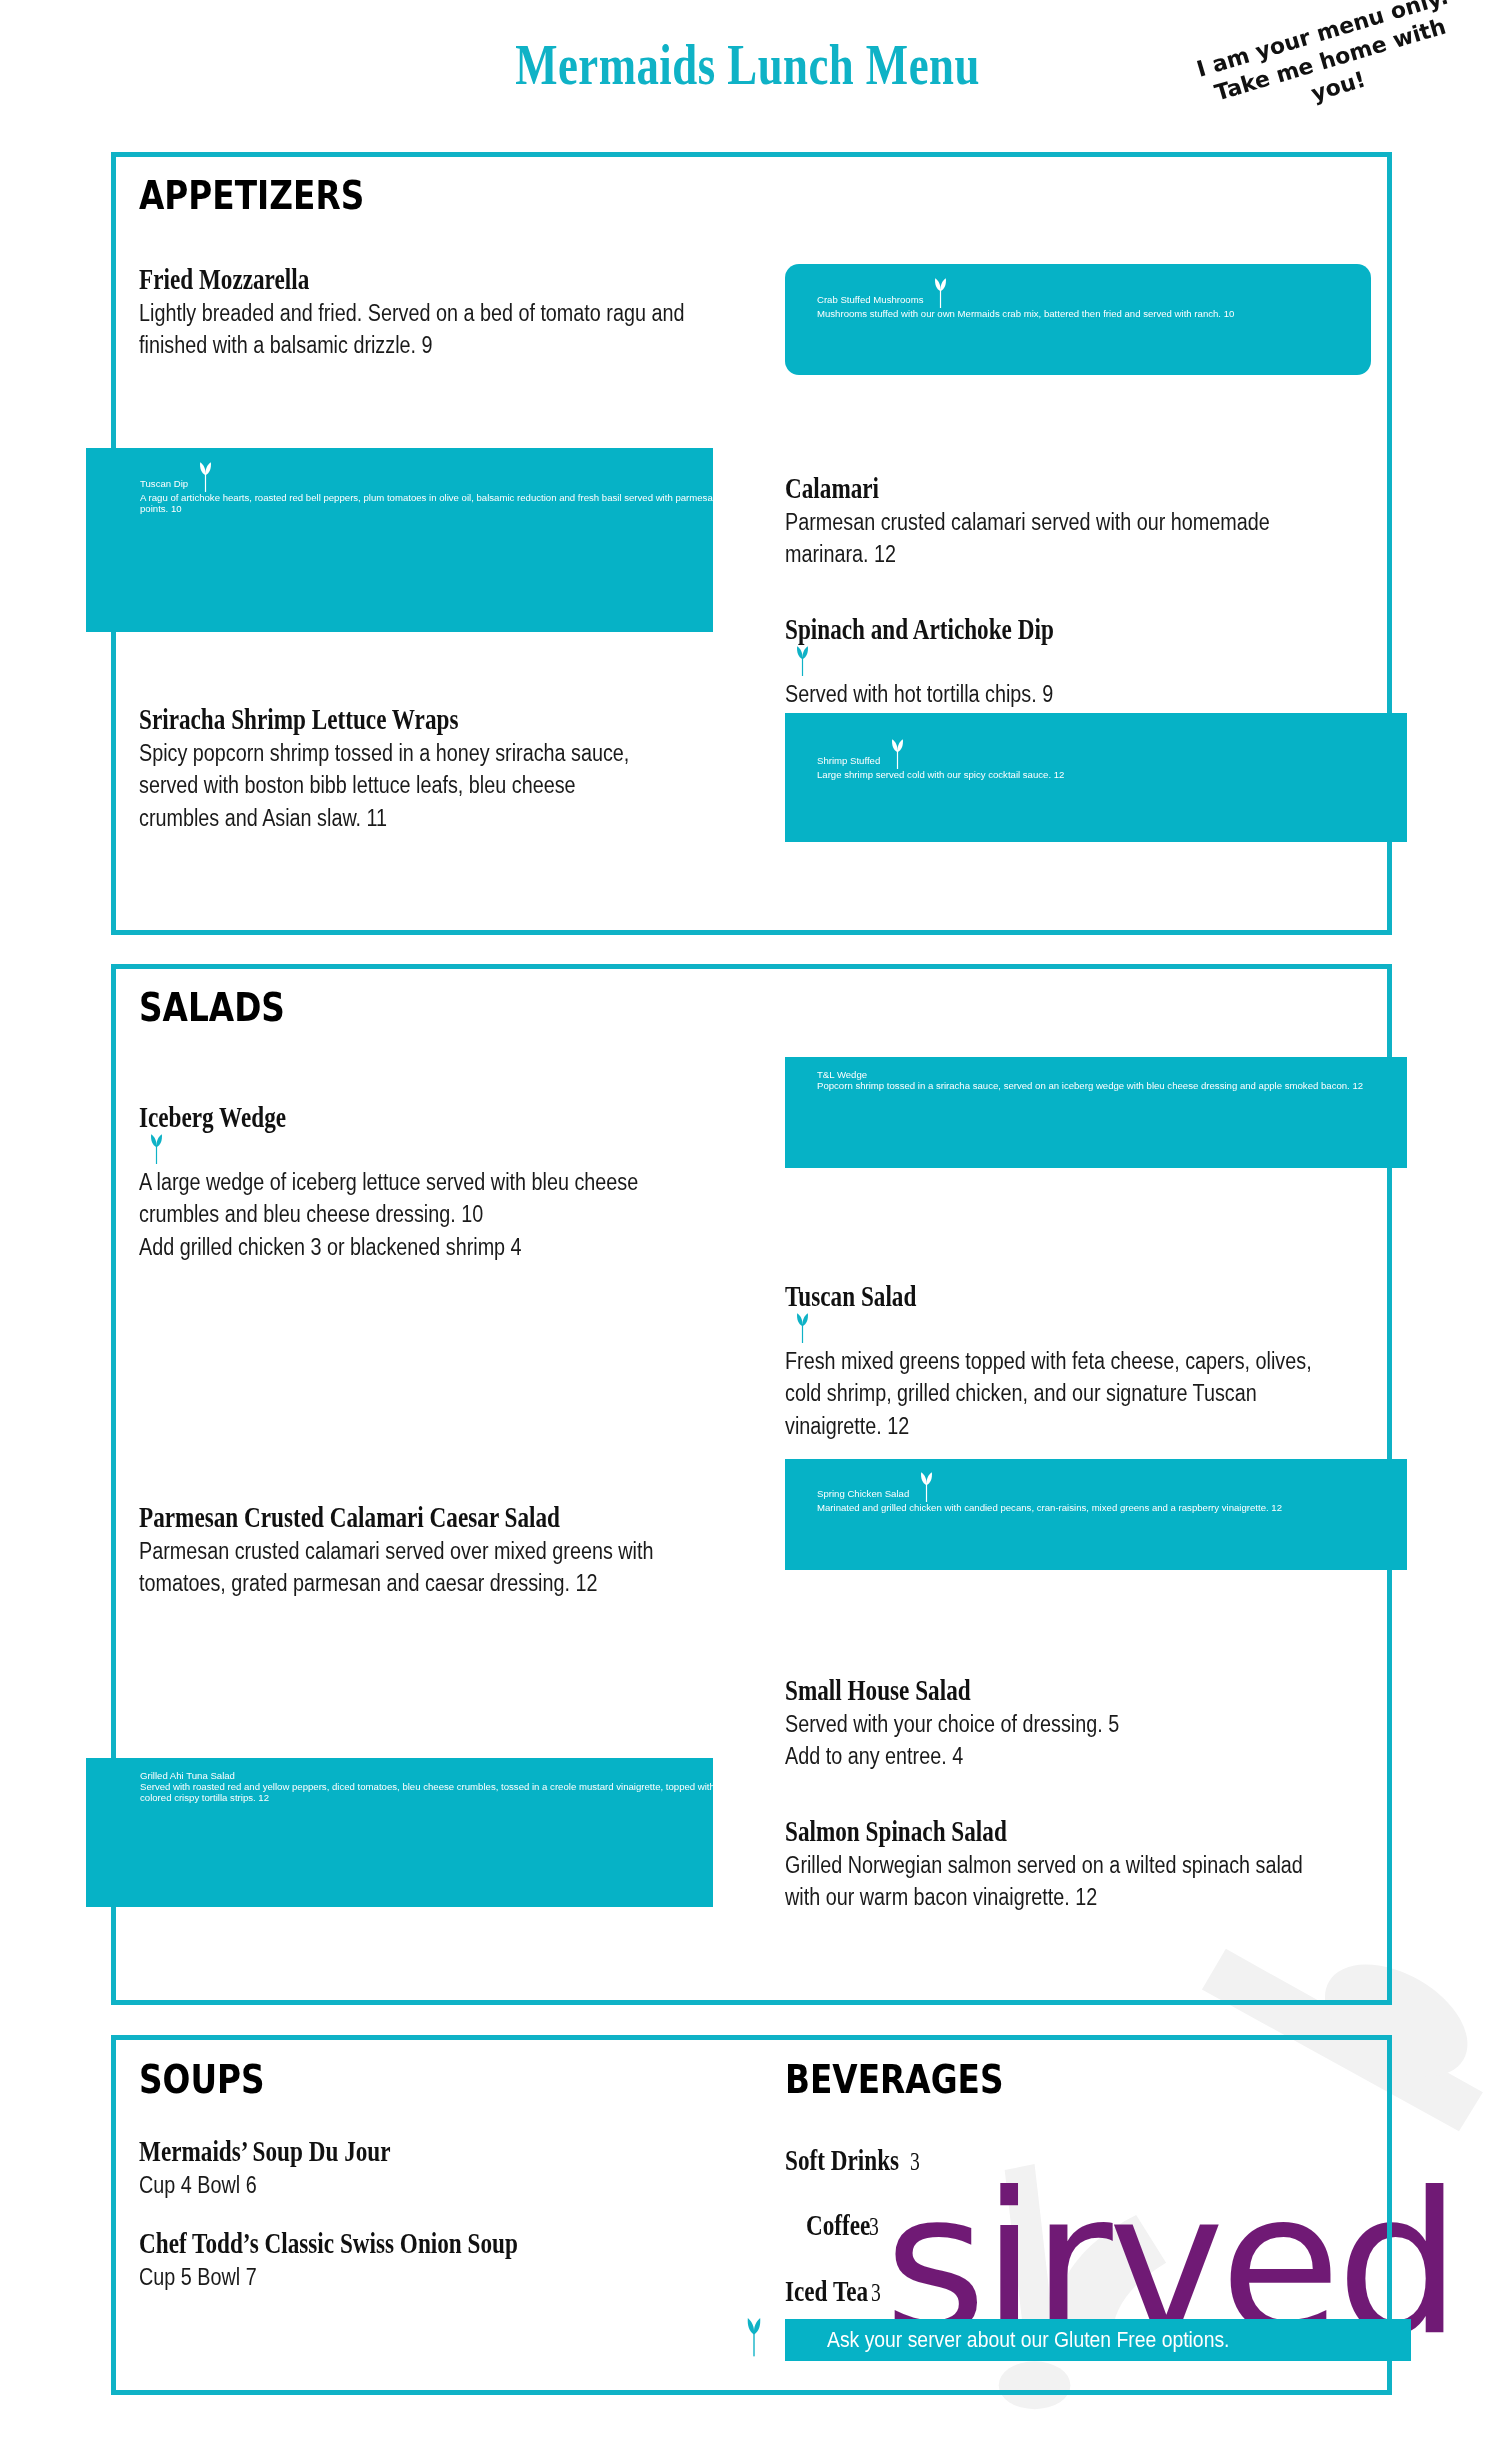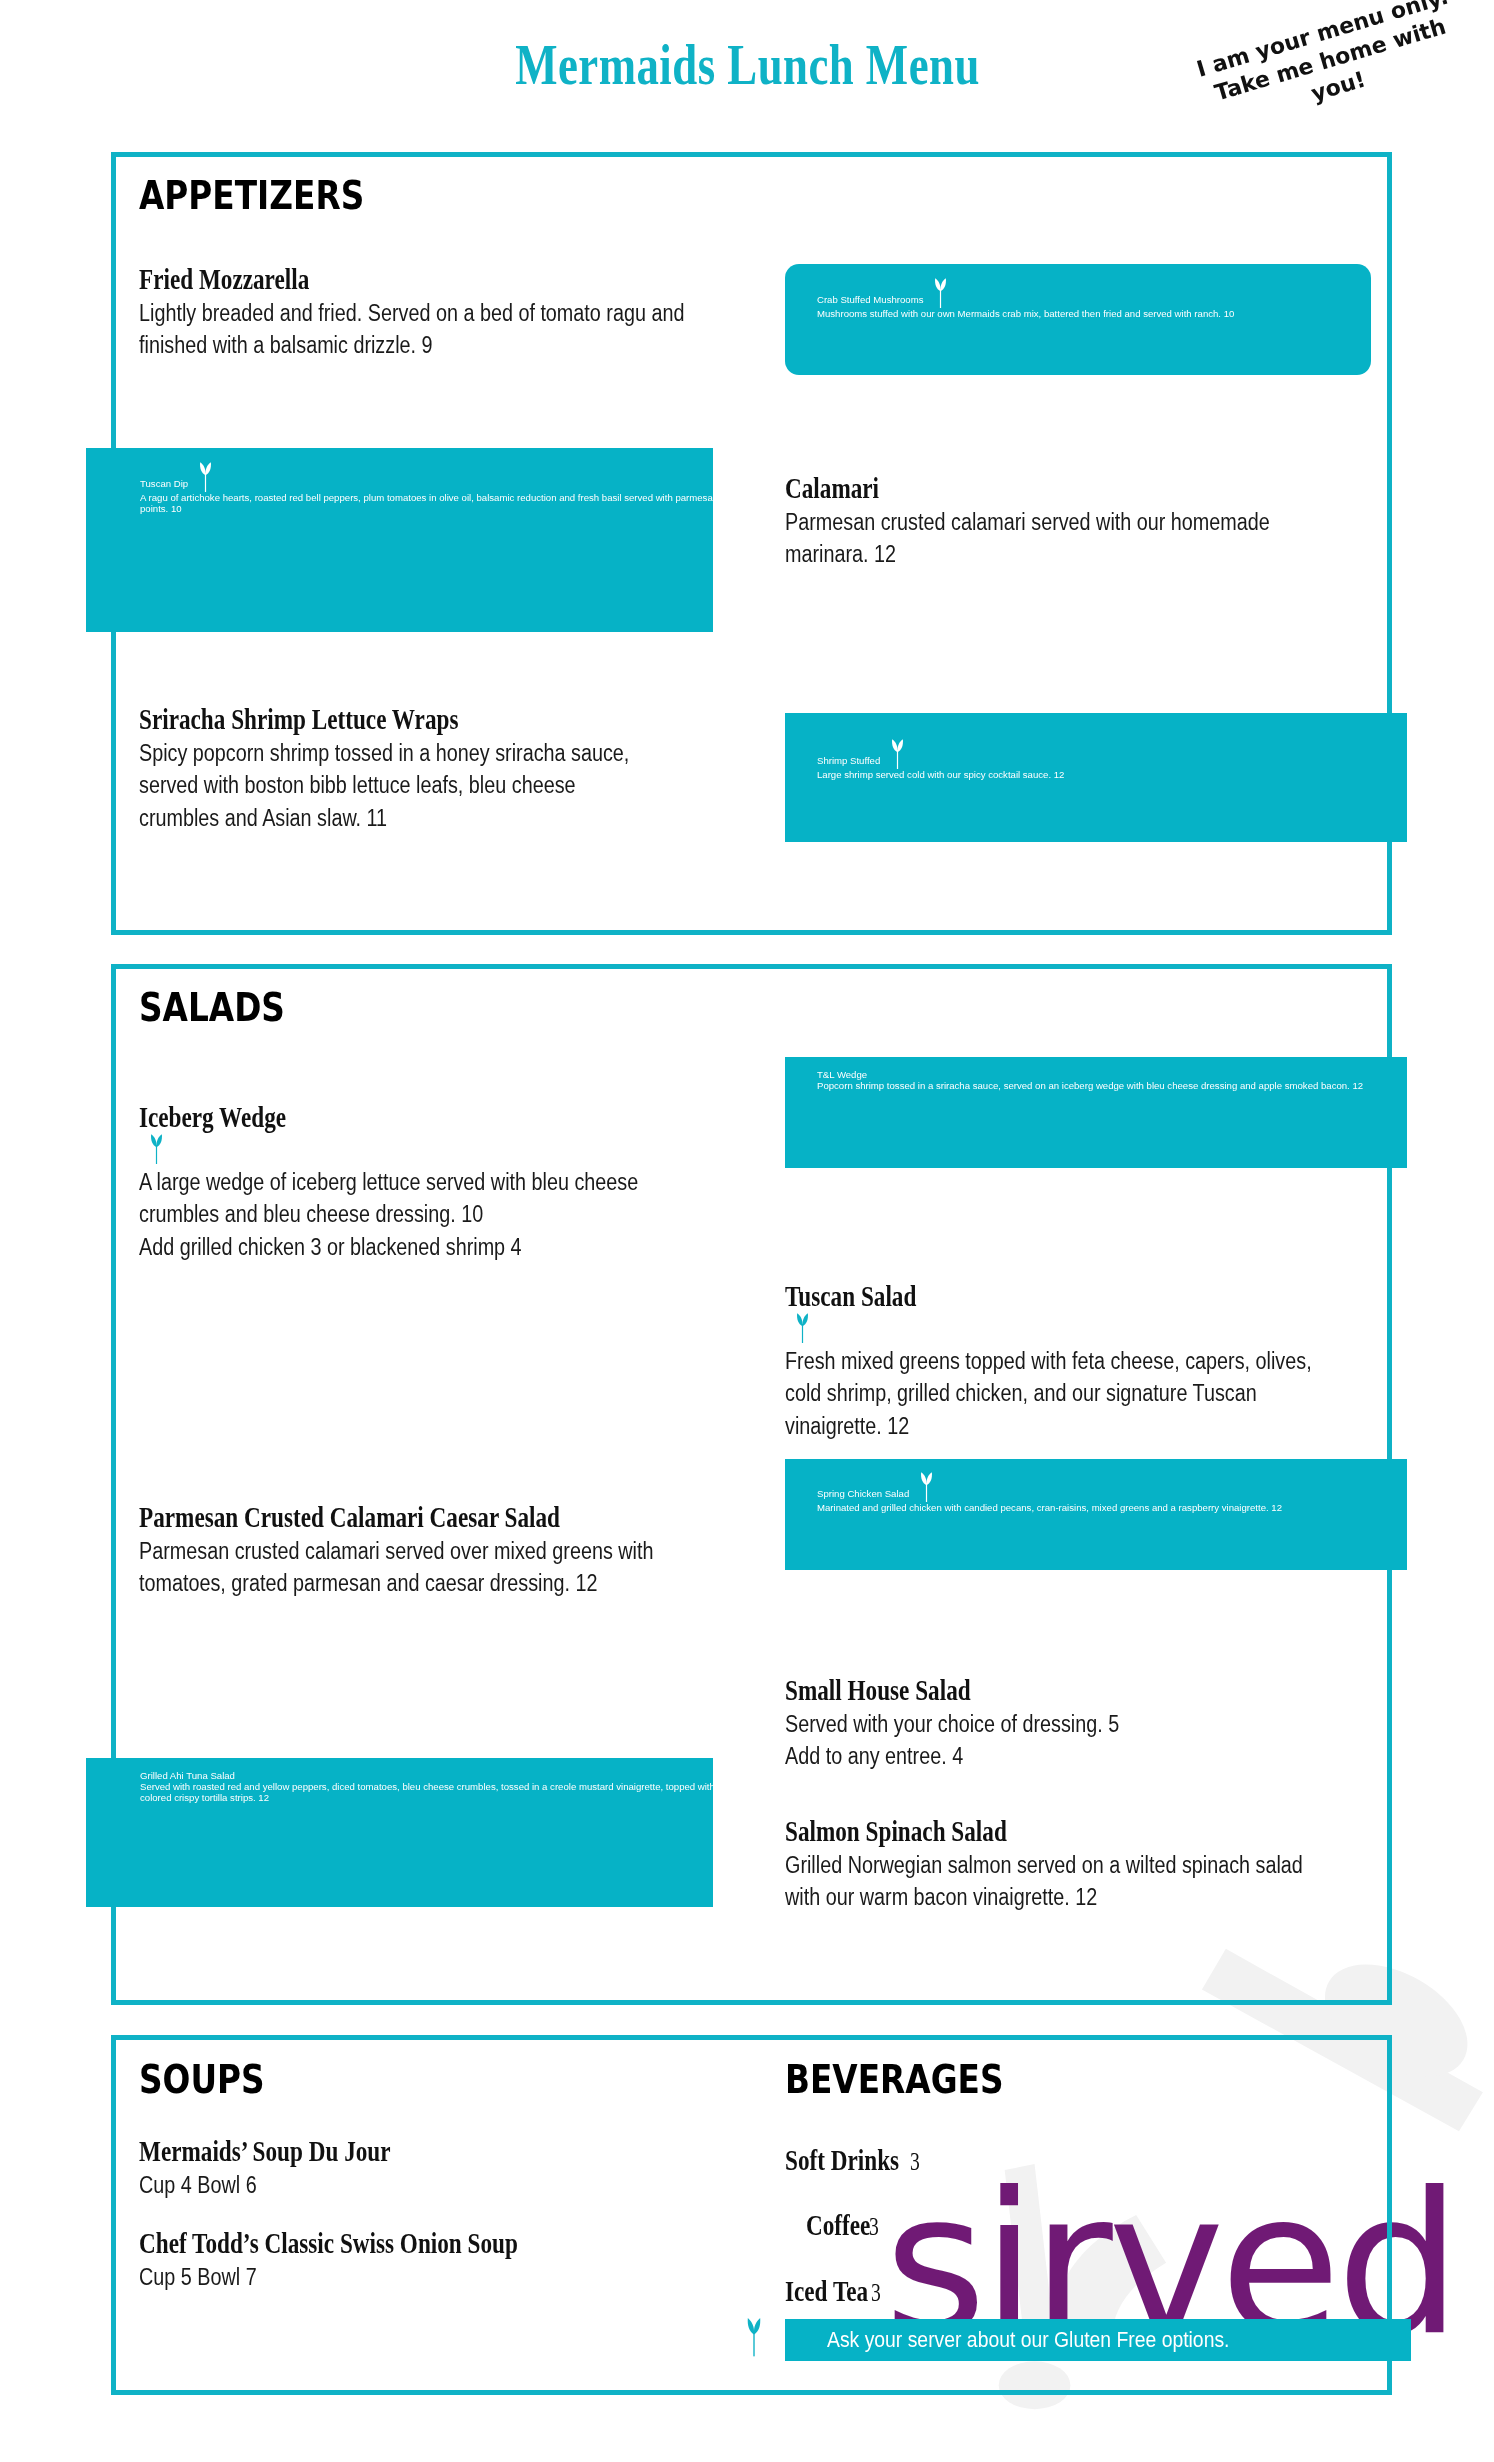--- a/index.html
+++ b/index.html
@@ -216,20 +216,30 @@
           </svg></span>
       <div class="desc" style="width:622px;">A ragu of artichoke hearts, roasted red bell peppers, plum tomatoes in olive oil, balsamic reduction and fresh basil served with parmesan toast points. 10</div>
     </div>
   </div>
 
   <div class="item" style="left:785px;top:472px;">
     <span class="nm">Calamari</span>
     <div class="desc" style="width:652px;">Parmesan crusted calamari served with our homemade marinara. 12</div>
   </div>
 
+  <div class="item" style="left:785px;top:613px;">
+    <span class="nm">Spinach and Artichoke Dip</span><span class="wheat"><svg viewBox="0 0 38 52">
+          <g fill="#0FB2C6">
+            <path d="M19 24 C12 20 9 12 10 2 C16 6 20 14 19 24 Z"></path>
+            <path d="M19 24 C26 20 29 12 28 2 C22 6 18 14 19 24 Z"></path>
+          </g>
+          <rect x="18" y="20" width="2" height="32" fill="#0FB2C6"></rect>
+        </svg></span>
+    <div class="desc" style="width:652px;">Served with hot tortilla chips. 9</div>
+  </div>
 
   <div class="item" style="left:139px;top:703px;">
     <span class="nm">Sriracha Shrimp Lettuce Wraps</span>
     <div class="desc" style="width:598px;">Spicy popcorn shrimp tossed in a honey sriracha sauce, served with boston bibb lettuce leafs, bleu cheese crumbles and Asian slaw. 11</div>
   </div>
 
   <div class="tealbox" style="left:785px;top:713px;width:622px;height:129px;">
     <div class="inner" style="top:25px;">
       <span class="nm">Shrimp Stuffed</span><span class="wheat"><svg viewBox="0 0 38 52">
             <g fill="#ffffff">

